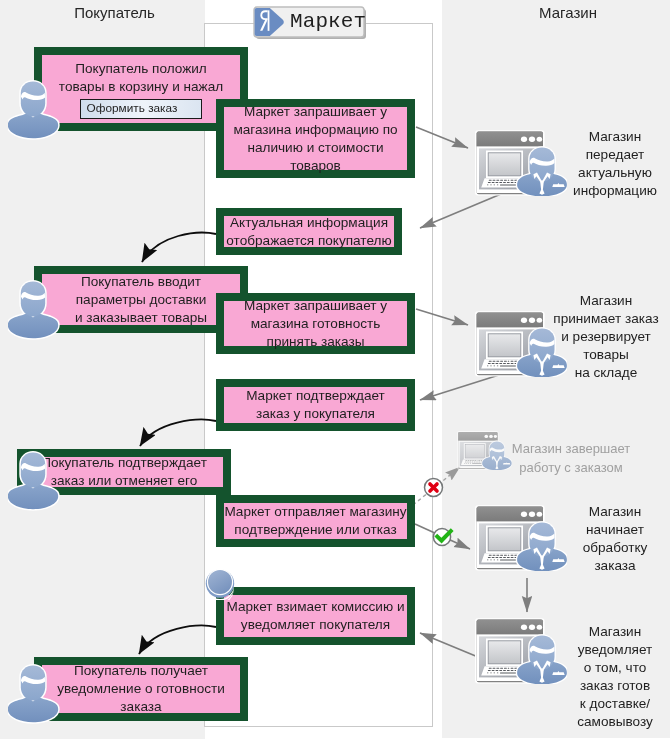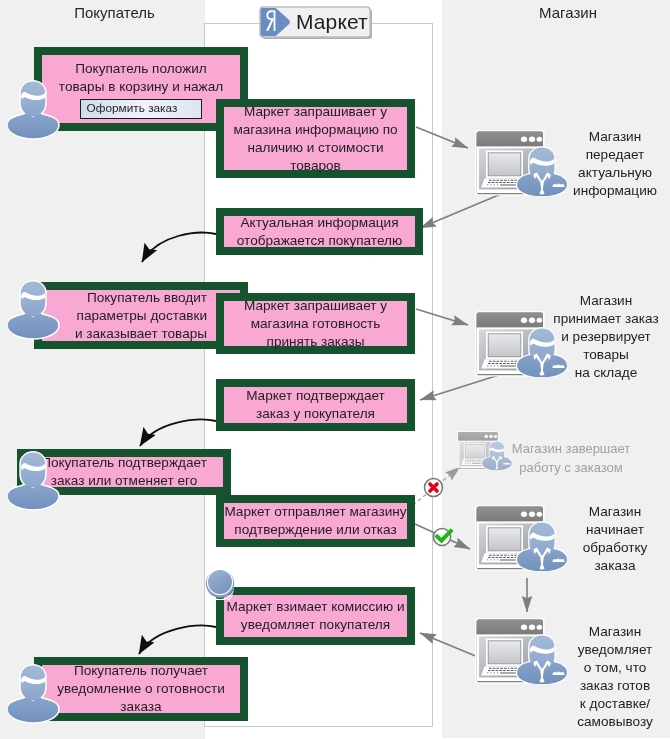--- a/index.html
+++ b/index.html
@@ -96,26 +96,26 @@
     </span>
   </div>
 
   <div class="box" style="left:216px;top:99px;width:199px;height:79px;">
     <span>Маркет запрашивает у
 магазина информацию по
 наличию и стоимости
 товаров</span>
   </div>
 
-  <div class="box" style="left:216px;top:208px;width:207px;height:47px;">
+  <div class="box" style="left:216px;top:208px;width:186px;height:47px;">
     <span>Актуальная информация
 отображается покупателю</span>
   </div>
 
-  <div class="box" style="left:34px;top:282px;width:214px;height:67px;text-align:right;">
+  <div class="box" style="left:34px;top:266px;width:214px;height:67px;">
     <span>Покупатель вводит
 параметры доставки
 и заказывает товары</span>
   </div>
 
   <div class="box" style="left:216px;top:293px;width:199px;height:61px;">
     <span>Маркет запрашивает у
 магазина готовность
 принять заказы</span>
   </div>
@@ -314,21 +314,21 @@
     <g stroke="#e00014" stroke-width="3.6" stroke-linecap="round">
       <line x1="7.0" y1="7.0" x2="14.0" y2="14.0"></line>
       <line x1="14.0" y1="7.0" x2="7.0" y2="14.0"></line>
     </g>
   </svg>
   <svg class="icon" style="left:432px;top:522px;" width="26" height="26" viewBox="0 0 26 26">
     <circle cx="10" cy="15" r="8.6" fill="#ffffff" stroke="#757879" stroke-width="1.5"></circle>
     <path d="M2.4,14.6 L5.2,11.8 L9.4,15.8 L18.8,6.2 L21.6,9.0 L9.6,21.4 Z" fill="#22b416"></path>
   </svg>
 
-  <div class="logo" style="position:absolute;left:258px;top:5px;">
+  <div class="logo" style="position:absolute;left:252px;top:5px;font-family:Liberation Mono, monospace;">
     <svg width="118" height="36" viewBox="0 0 118 36">
       <rect x="4.0" y="4.0" width="110" height="30" rx="3" fill="#b0b0b0"></rect>
       <rect x="2.0" y="2.0" width="110" height="30" rx="3" fill="#f0f0f0" stroke="#bdbdbd" stroke-width="1.4"></rect>
       <path d="M4.6,3.0 h13.2 L30.6,14.4 a3.4,3.4 0 0 1 0,5.2 L17.8,31.0 H4.6 a2.0,2.0 0 0 1 -2.0,-2.0 V5.0 a2.0,2.0 0 0 1 2.0,-2.0 z" fill="#6a8cc2"></path>
       <g transform="translate(3.2,3.0) scale(0.90)" fill="#ffffff">
         <rect x="13.8" y="2.6" width="2.0" height="22.8"></rect>
         <path d="M13.8,2.6 h-2.7 c-3.3,0 -5.4,2.2 -5.4,5.5 c0,3.2 2.1,5.3 5.4,5.3 h2.7 v-2.0 h-2.6 c-2.1,0 -3.4,-1.2 -3.4,-3.3 c0,-2.1 1.3,-3.4 3.4,-3.4 h2.6 z"></path>
         <path d="M11.2,13.0 l2.3,0.6 l-5.5,11.8 h-2.6 z"></path>
       </g>
     </svg>

